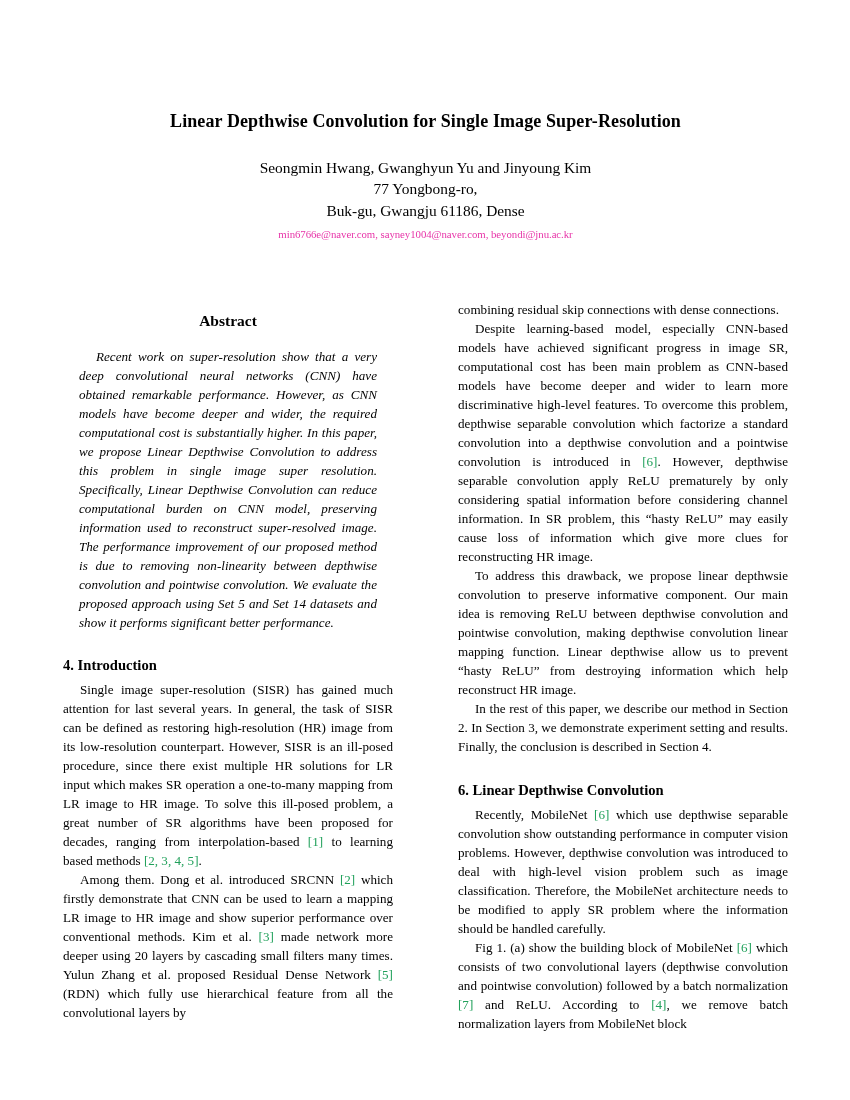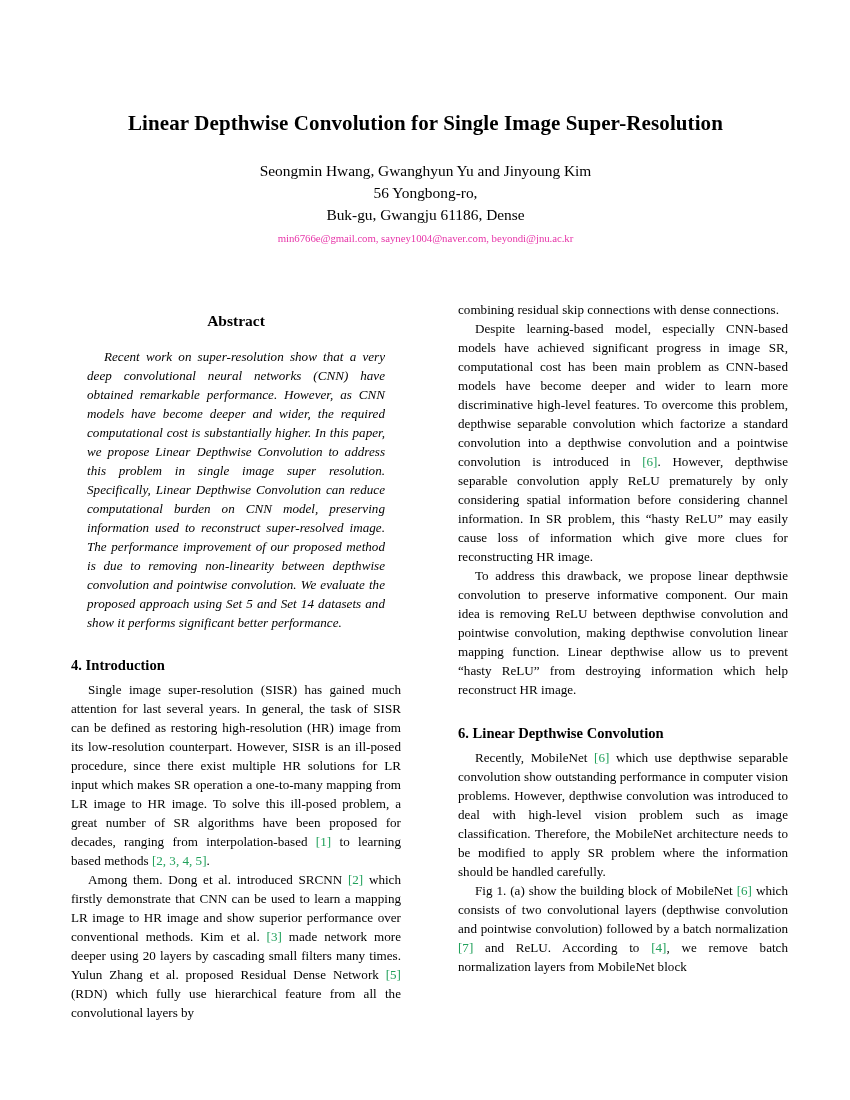--- a/index.html
+++ b/index.html
@@ -24,21 +24,21 @@
 
   
   .title-block {
     position: absolute;
     left: 63px;
     top: 110px;
     width: 725px;
     text-align: center;
   }
   .paper-title {
-    font-size: 21px;
+    font-size: 18px;
     font-weight: bold;
     letter-spacing: 0.1px;
     line-height: 1.25;
     margin: 0 0 24px 0;
   }
   .authors-block {
     font-size: 15.4px;
     line-height: 1.42;
     margin: 0;
   }
@@ -59,21 +59,21 @@
     left: 63px;
     top: 300px;
     width: 725px;
     height: 700px;
   }
   .col {
     position: absolute;
     top: 0;
     width: 330px;
   }
-  .col-left { left: 8px; }
+  .col-left { left: 0; }
   .col-right { left: 395px; }
 
   .abstract-heading {
     font-size: 15.5px;
     font-weight: bold;
     text-align: center;
     margin: 12px 0 14px 0;
     line-height: 1.2;
   }
   .abstract-text {
@@ -111,24 +111,24 @@
 </style>
 </head>
 <body>
 
 <div class="page">
 
   <div class="title-block">
     <h1 class="paper-title">Linear Depthwise Convolution for Single Image Super-Resolution</h1>
     <div class="authors-block">
       <div>Seongmin Hwang, Gwanghyun Yu and Jinyoung Kim</div>
-      <div>56 Yongbong-ro,</div>
+      <div>77 Yongbong-ro,</div>
       <div>Buk-gu, Gwangju 61186, Dense</div>
     </div>
-    <div class="emails">min6766e@gmail.com, sayney1004@naver.com, beyondi@jnu.ac.kr</div>
+    <div class="emails">min6766e@naver.com, sayney1004@naver.com, beyondi@jnu.ac.kr</div>
   </div>
 
   <div class="columns">
 
     <div class="col col-left">
 
       <div class="abstract-heading">Abstract</div>
       <p class="abstract-text">Recent work on super-resolution show that a very deep convolutional neural networks (CNN) have obtained remarkable performance. However, as CNN models have become deeper and wider, the required computational cost is substantially higher. In this paper, we propose Linear Depthwise Convolution to address this problem in single image super resolution. Specifically, Linear Depthwise Convolution can reduce computational burden on CNN model, preserving information used to reconstruct super-resolved image. The performance improvement of our proposed method is due to removing non-linearity between depthwise convolution and pointwise convolution. We evaluate the proposed approach using Set 5 and Set 14 datasets and show it performs significant better performance.</p>
 
       <div class="section-heading first">4. Introduction</div>
@@ -140,20 +140,21 @@
     </div>
 
     <div class="col col-right">
 
       <p class="body-par noindent">combining residual skip connections with dense connections.</p>
 
       <p class="body-par"><span>Despite learning-based model, especially CNN-based models have achieved significant progress in image SR, computational cost has been main problem as CNN-based models have become deeper and wider to learn more discriminative high-level features. To overcome this problem, depthwise separable convolution which factorize a standard convolution into a depthwise convolution and a pointwise convolution is introduced in </span><span class="cite">[6]</span><span>. However, depthwise separable convolution apply ReLU prematurely by only considering spatial information before considering channel information. In SR problem, this “hasty ReLU” may easily cause loss of information which give more clues for reconstructing HR image.</span></p>
 
       <p class="body-par">To address this drawback, we propose linear depthwsie convolution to preserve informative component. Our main idea is removing ReLU between depthwise convolution and pointwise convolution, making depthwise convolution linear mapping function. Linear depthwise allow us to prevent “hasty ReLU” from destroying information which help reconstruct HR image.</p>
 
+      <p class="body-par">In the rest of this paper, we describe our method in Section 2. In Section 3, we demonstrate experiment setting and results. Finally, the conclusion is described in Section 4.</p>
 
       <div class="section-heading">6. Linear Depthwise Convolution</div>
 
       <p class="body-par"><span>Recently, MobileNet </span><span class="cite">[6]</span><span> which use depthwise separable convolution show outstanding performance in computer vision problems. However, depthwise convolution was introduced to deal with high-level vision problem such as image classification. Therefore, the MobileNet architecture needs to be modified to apply SR problem where the information should be handled carefully.</span></p>
 
       <p class="body-par"><span>Fig 1. (a) show the building block of MobileNet </span><span class="cite">[6]</span><span> which consists of two convolutional layers (depthwise convolution and pointwise convolution) followed by a batch normalization </span><span class="cite">[7]</span><span> and ReLU. According to </span><span class="cite">[4]</span><span>, we remove batch normalization layers from MobileNet block</span></p>
 
     </div>
   </div>
 </div>

